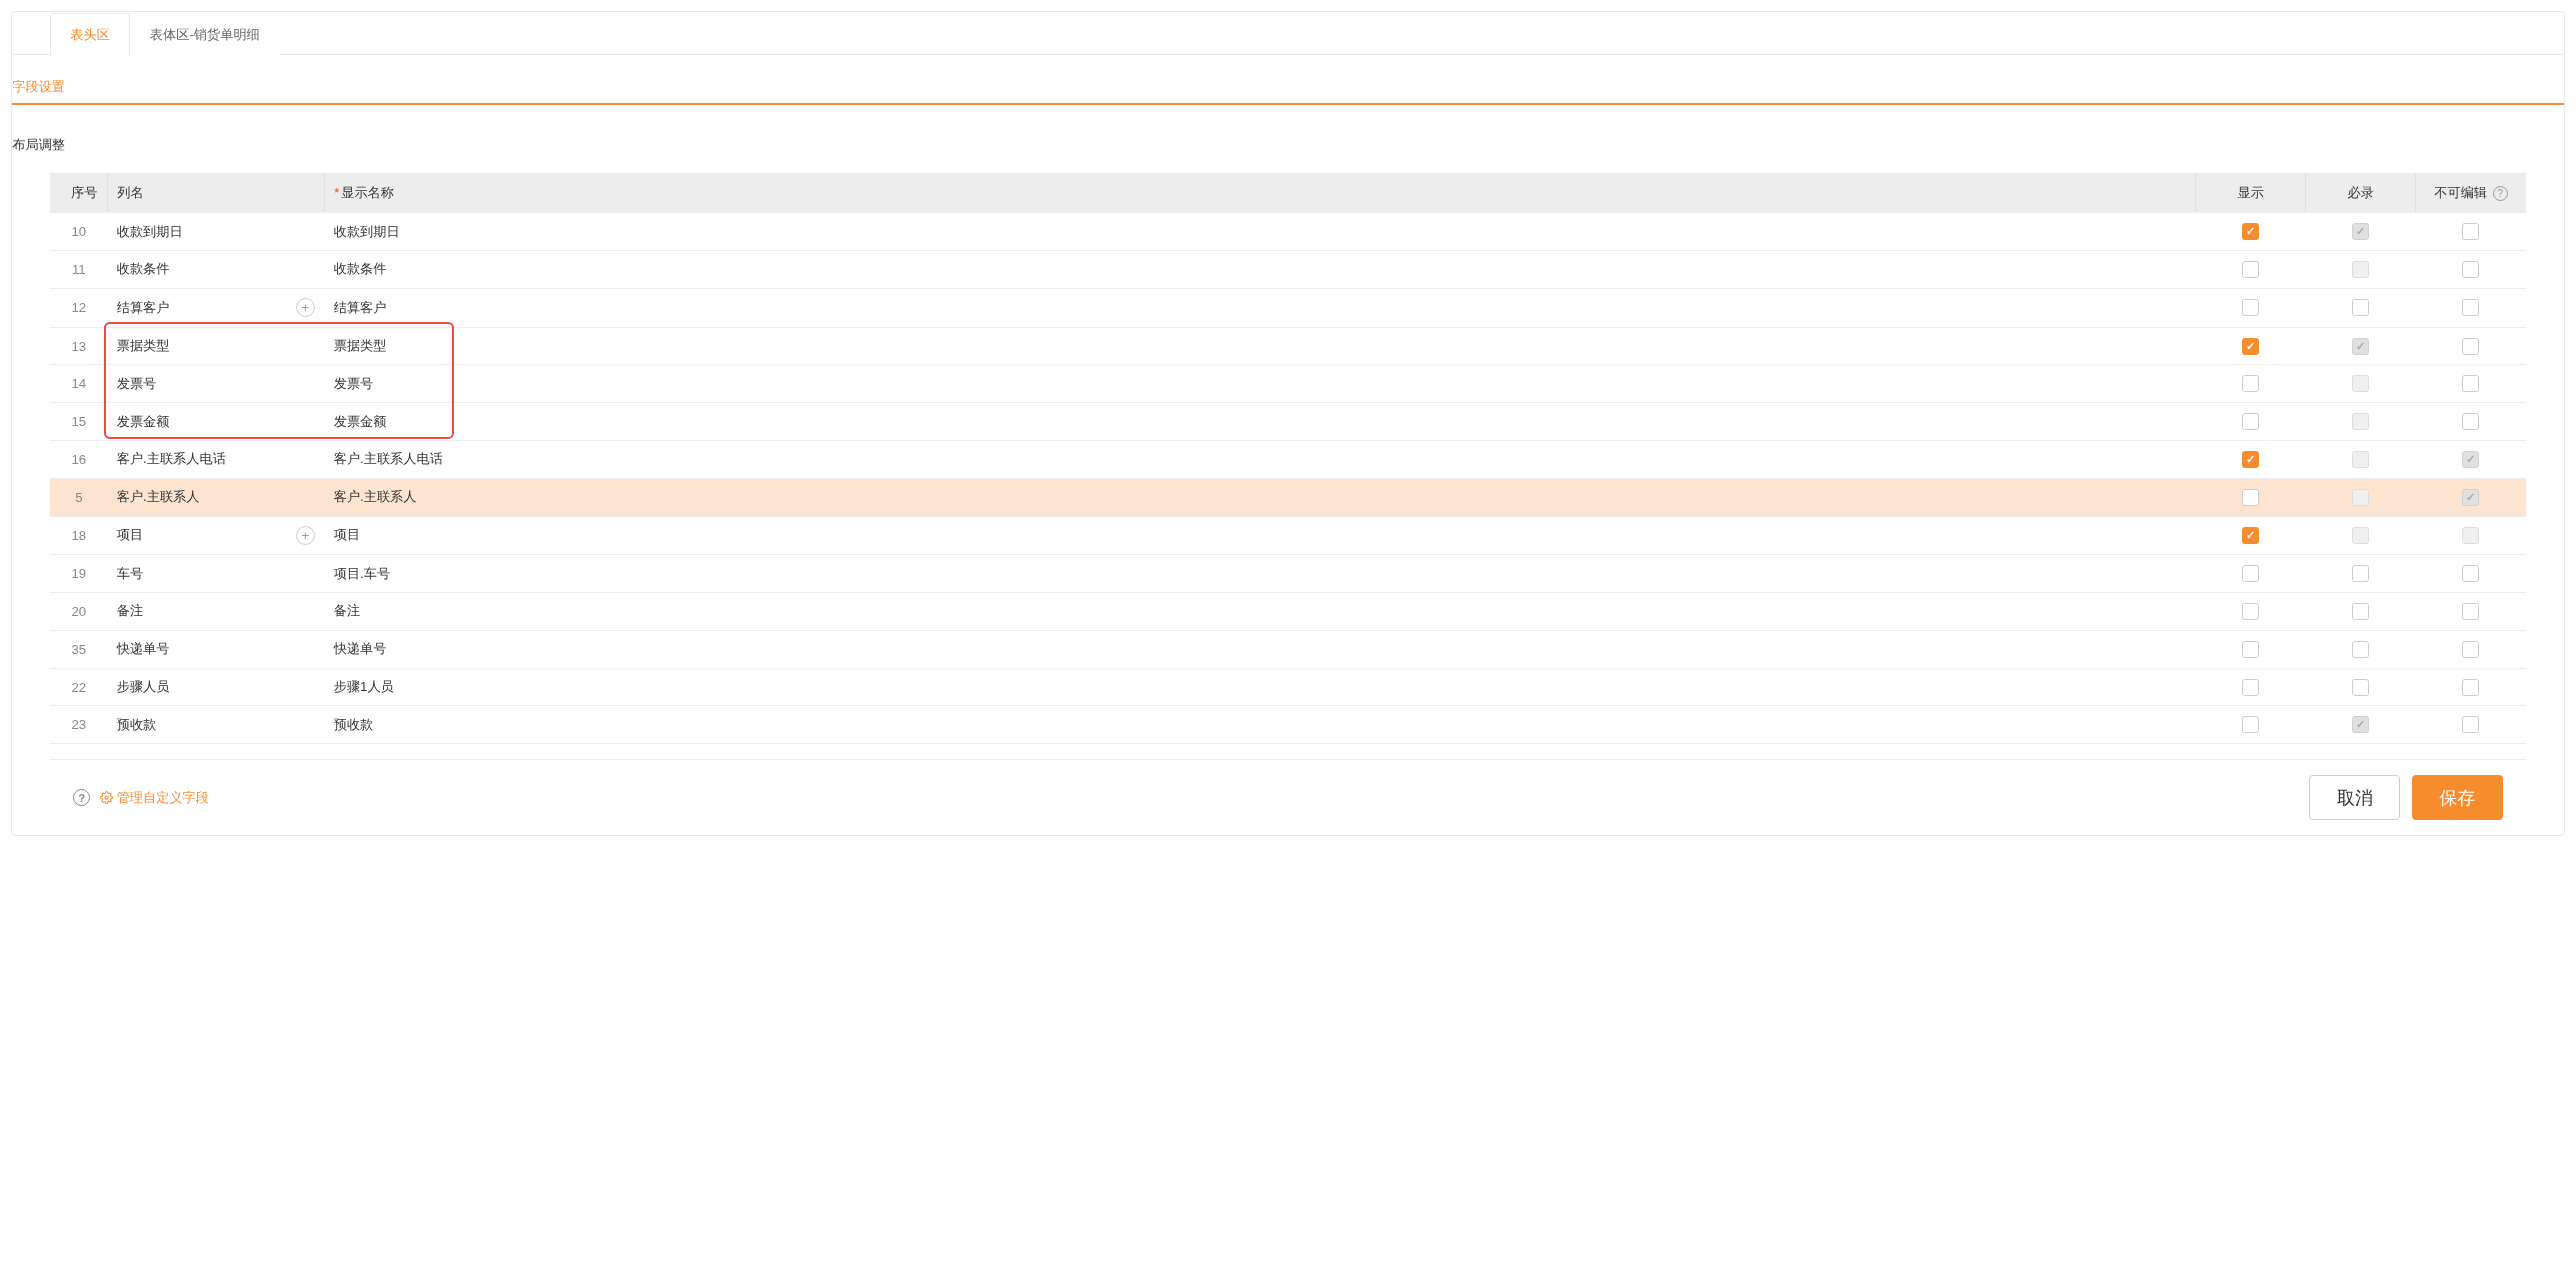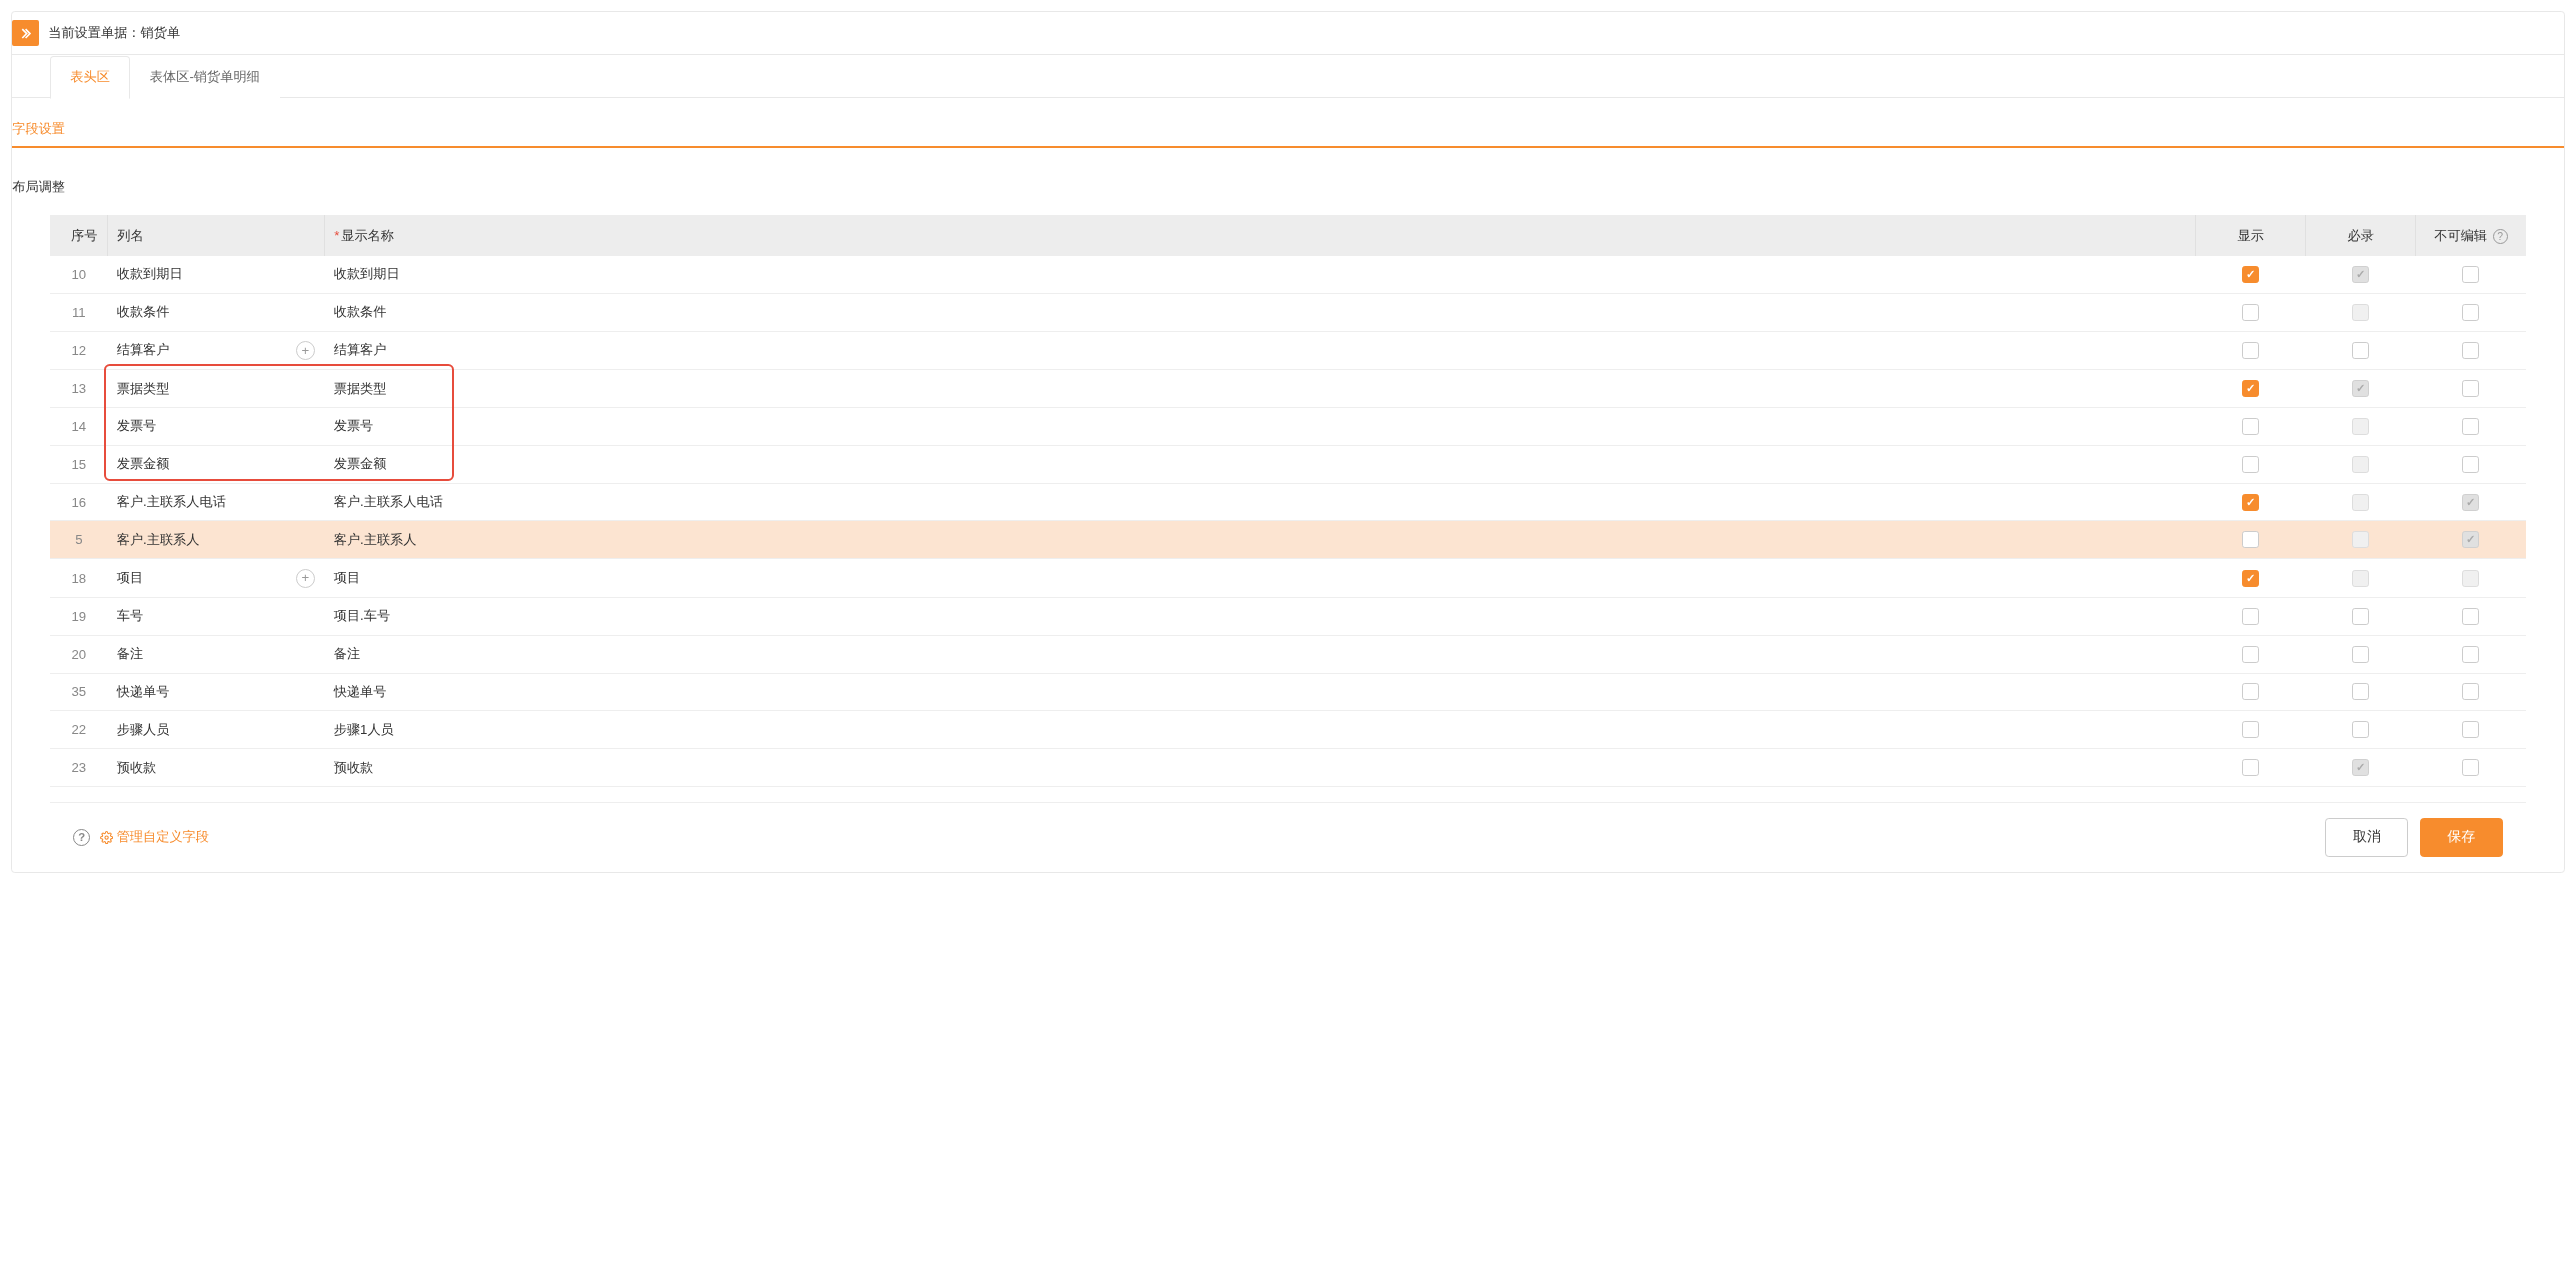--- a/index.html
+++ b/index.html
@@ -46,38 +46,29 @@
     .cbox.disabled.checked::after { color: #aaa; }
     
     .red-overlay { position: absolute; border: 2.8px solid #e74c3c; border-radius: 5.7px; pointer-events: none; }
     
     .footer-bar { display: flex; justify-content: space-between; align-items: center; padding: 15px 23px; border-top: 0.9px solid #eee; margin: 0 38px; }
     .footer-left { display: flex; align-items: center; gap: 9.4px; }
     .help-circle { display: inline-flex; align-items: center; justify-content: center; width: 17px; height: 17px; border: 1.4px solid #888; border-radius: 50%; font-size: 11.3px; color: #888; font-weight: bold; }
     .gear-link { color: #f78c2d; display: inline-flex; align-items: center; gap: 3.8px; cursor: pointer; }
     .gear-link svg { width: 13.2px; height: 13.2px; }
     .footer-right { display: flex; gap: 11.3px; }
-    .btn { padding: 9.4px 26.5px; border-radius: 3.8px; cursor: pointer; font-size: 14px; border: 0.9px solid; }
+    .btn { padding: 9.4px 26.5px; border-radius: 3.8px; cursor: pointer; font-size: 18px; border: 0.9px solid; }
     .btn-default { background: #fff; border-color: #ccc; color: #333; }
     .btn-primary { background: #f78c2d; border-color: #f78c2d; color: #fff; }
   </style>
 </head>
 <body>
 
 <div class="page-container">
   <div class="panel">
-    <div class="top-bar">
-      <div class="expand-btn">
-        <svg viewBox="0 0 24 24" fill="none" stroke="currentColor" stroke-width="3">
-            <path d="M6 4l8 8-8 8M12 4l8 8-8 8"></path>
-          </svg>
-      </div>
-      <span>当前设置单据：</span>
-      <span>销货单</span>
-    </div>
 
     <div class="tabs-row" id="tabs-row">
         <div class="tab active">表头区</div>
         <div class="tab">表体区-销货单明细</div>
       </div>
 
     <div class="subtabs-row" id="subtabs-row">
         <div class="subtab active">字段设置</div>
         <div class="subtab">布局调整</div>
       </div>

